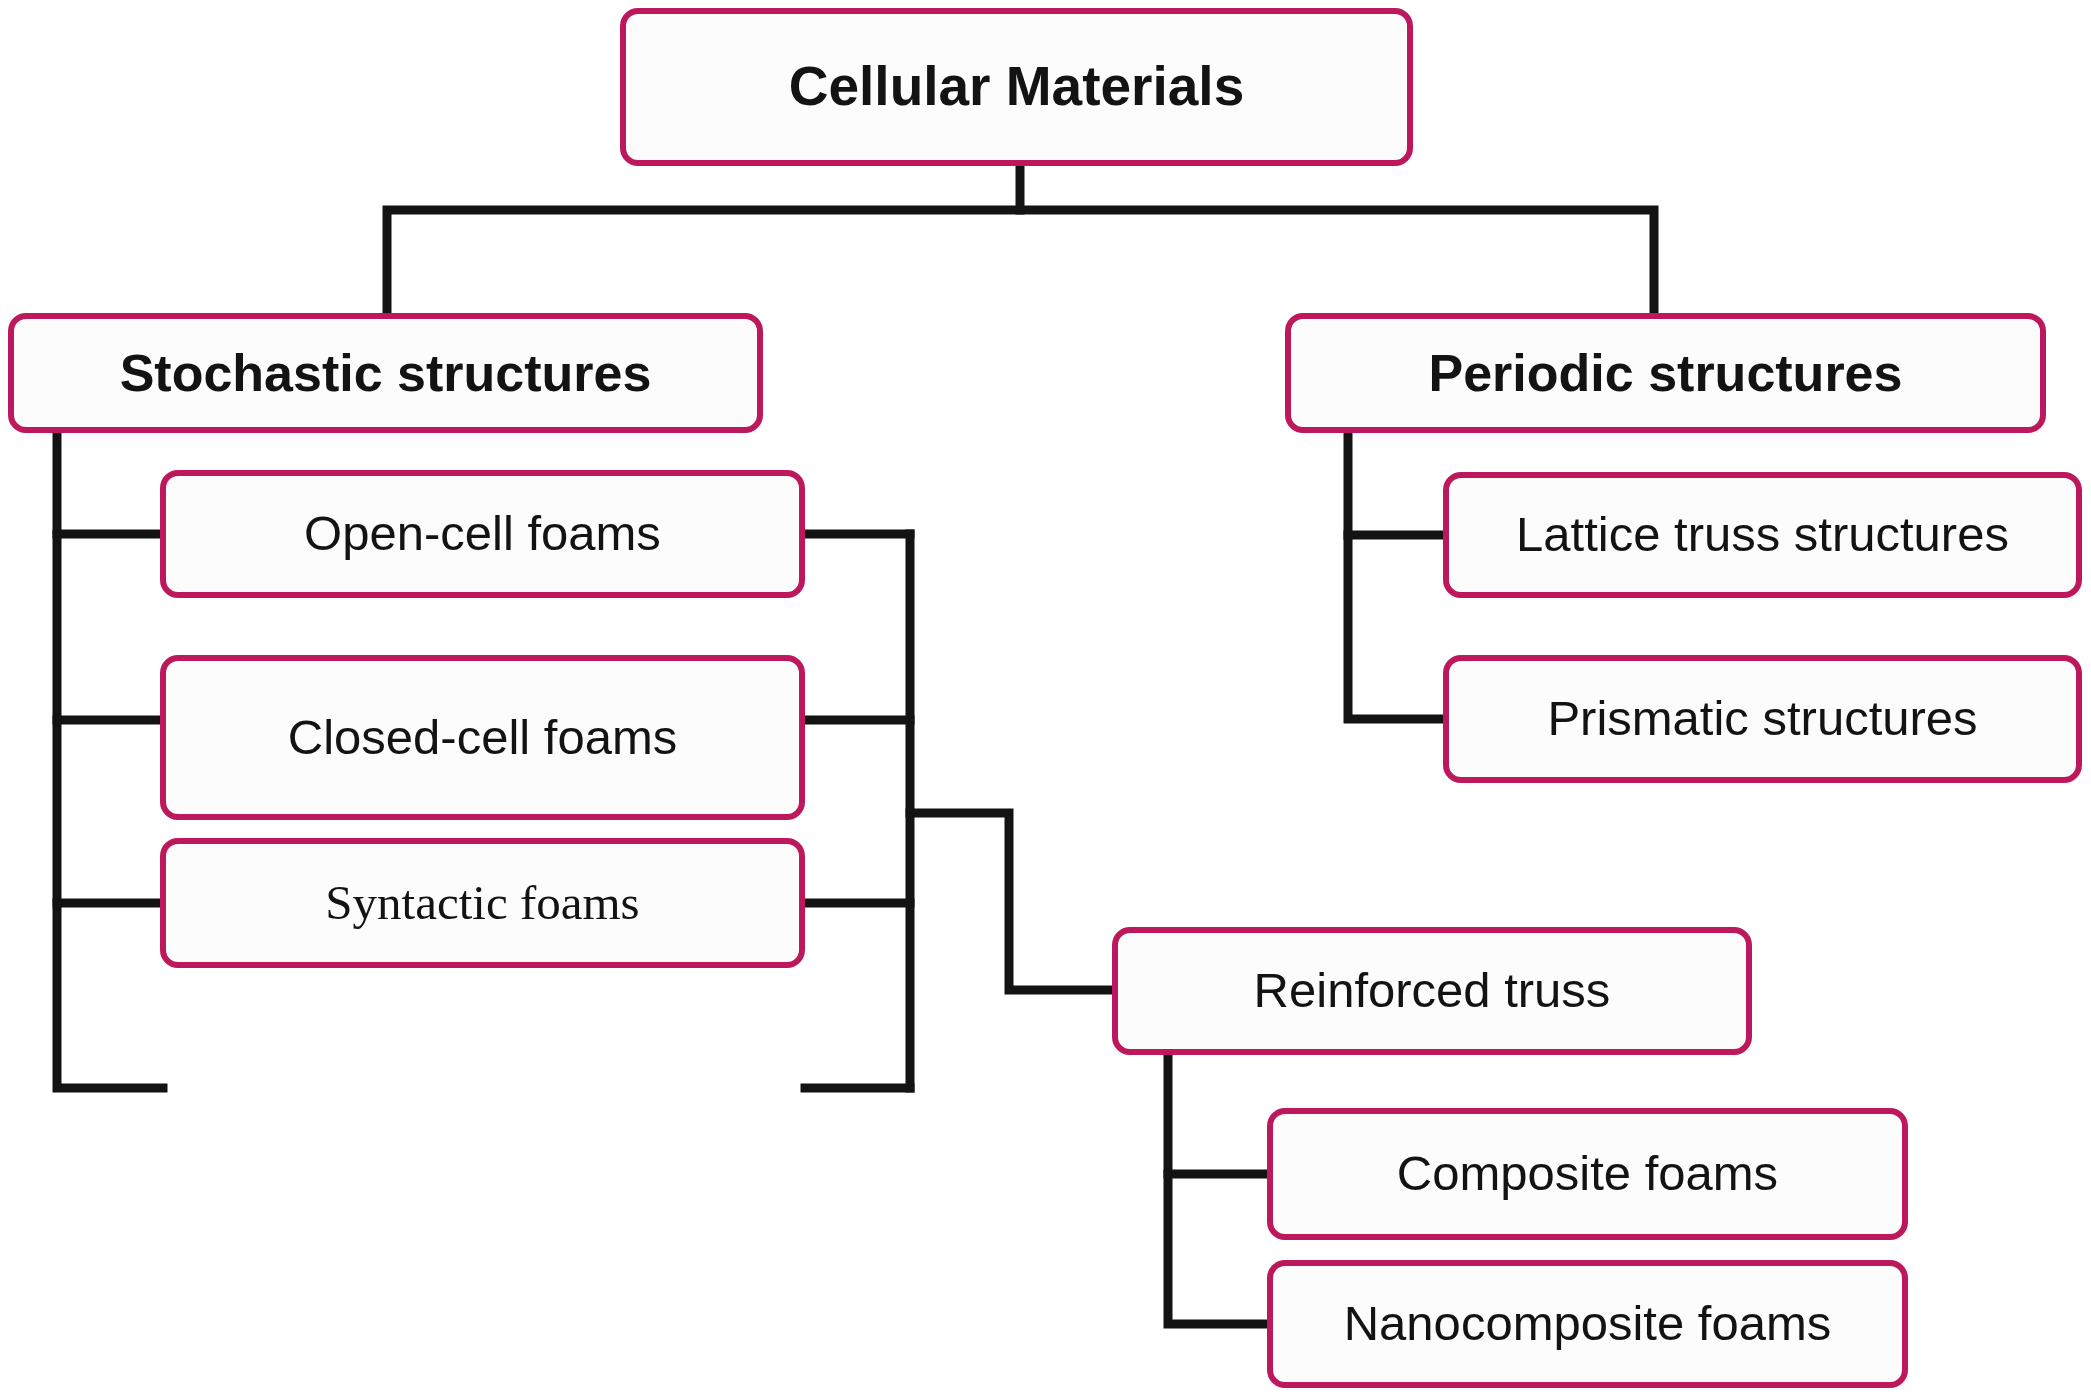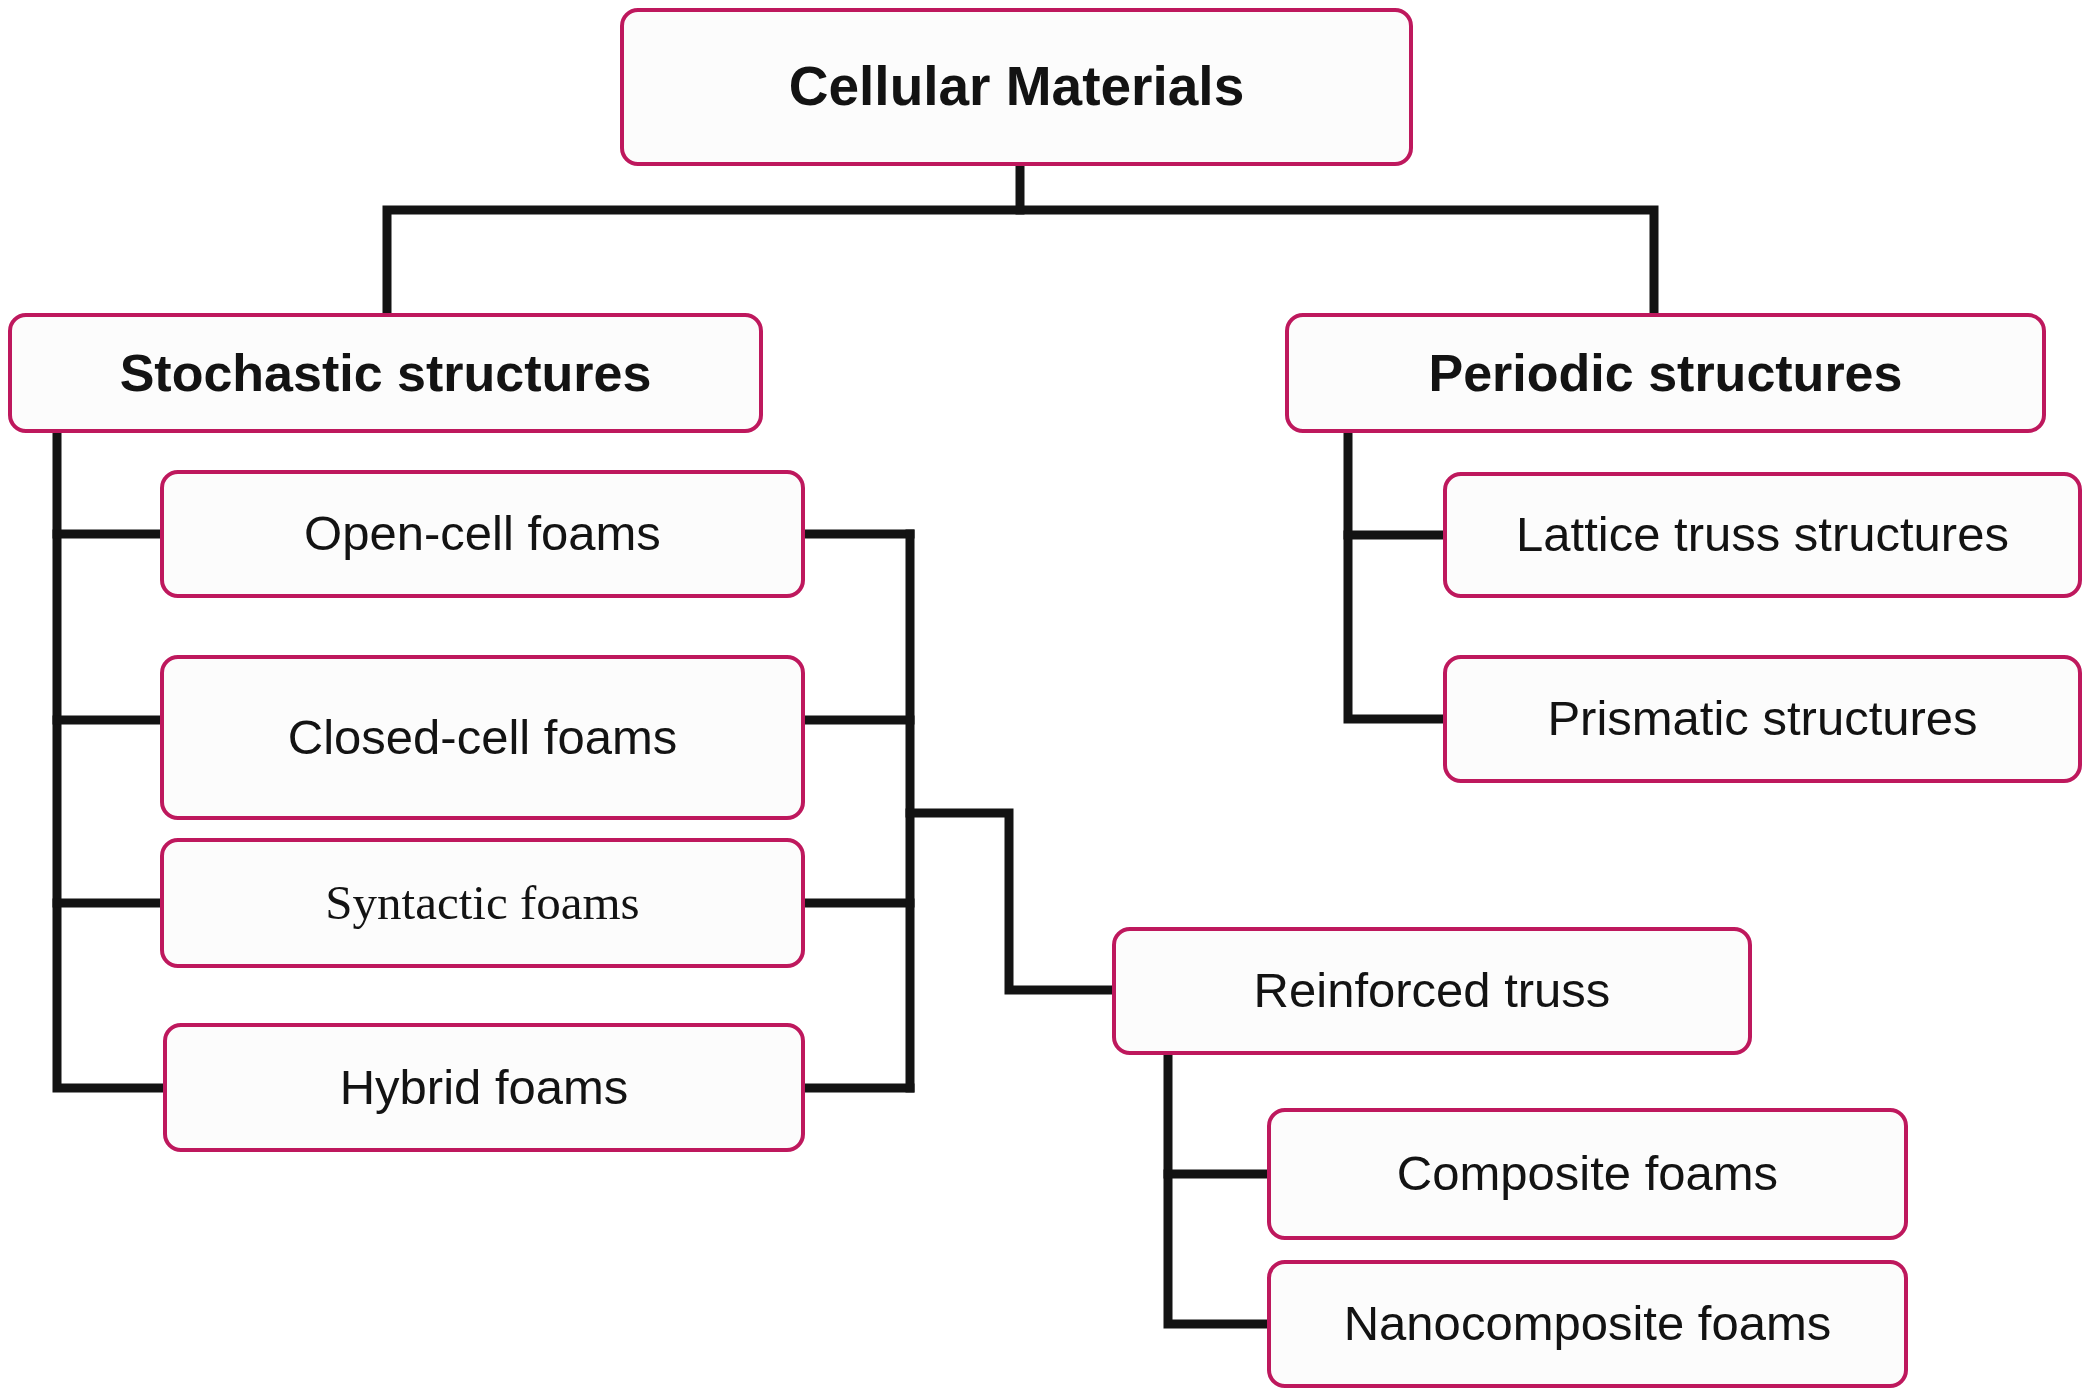--- a/index.html
+++ b/index.html
@@ -14,21 +14,21 @@
   .connectors {
     position: absolute;
     left: 0; top: 0;
     width: 2091px;
     height: 1394px;
   }
   .node {
     position: absolute;
     box-sizing: border-box;
     background: #fcfcfc;
-    border: 4px solid #be185d;
+    border: 6px solid #be185d;
     border-radius: 18px;
     display: flex;
     align-items: center;
     justify-content: center;
     text-align: center;
     color: #131313;
     font-size: 49px;
     line-height: 1.05;
     padding: 0 14px;
   }
@@ -87,21 +87,20 @@
   <div class="node header" id="n-stochastic">Stochastic structures</div>
 
   <div class="node header" id="n-periodic">Periodic structures</div>
 
   <div class="node" id="n-open-cell">Open-cell foams</div>
 
   <div class="node" id="n-closed-cell">Closed-cell foams</div>
 
   <div class="node" id="n-syntactic">Syntactic foams</div>
 
-  <div class="node" id="n-hybrid">Hybrid foams</div>
 
   <div class="node" id="n-lattice">Lattice truss structures</div>
 
   <div class="node" id="n-prismatic">Prismatic structures</div>
 
   <div class="node" id="n-reinforced">Reinforced truss</div>
 
   <div class="node" id="n-composite">Composite foams</div>
 
   <div class="node" id="n-nanocomposite">Nanocomposite foams</div>

